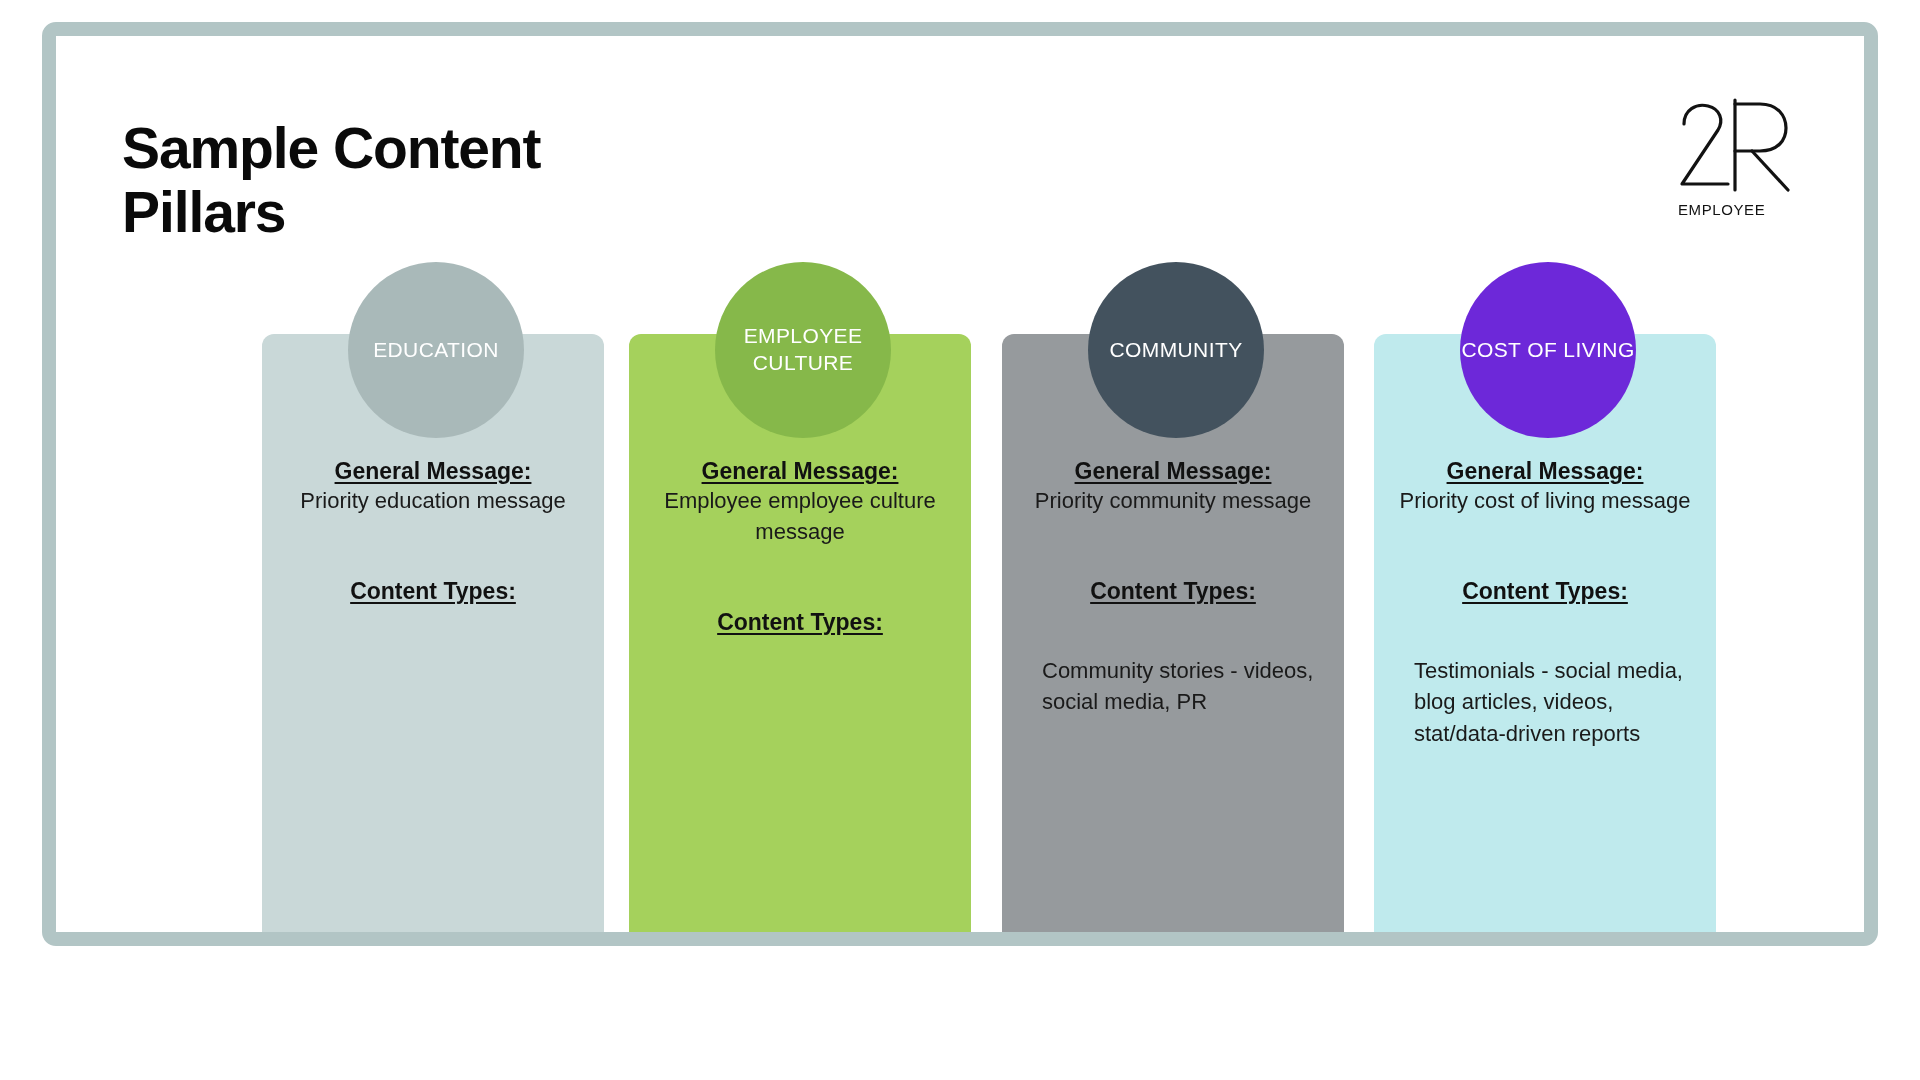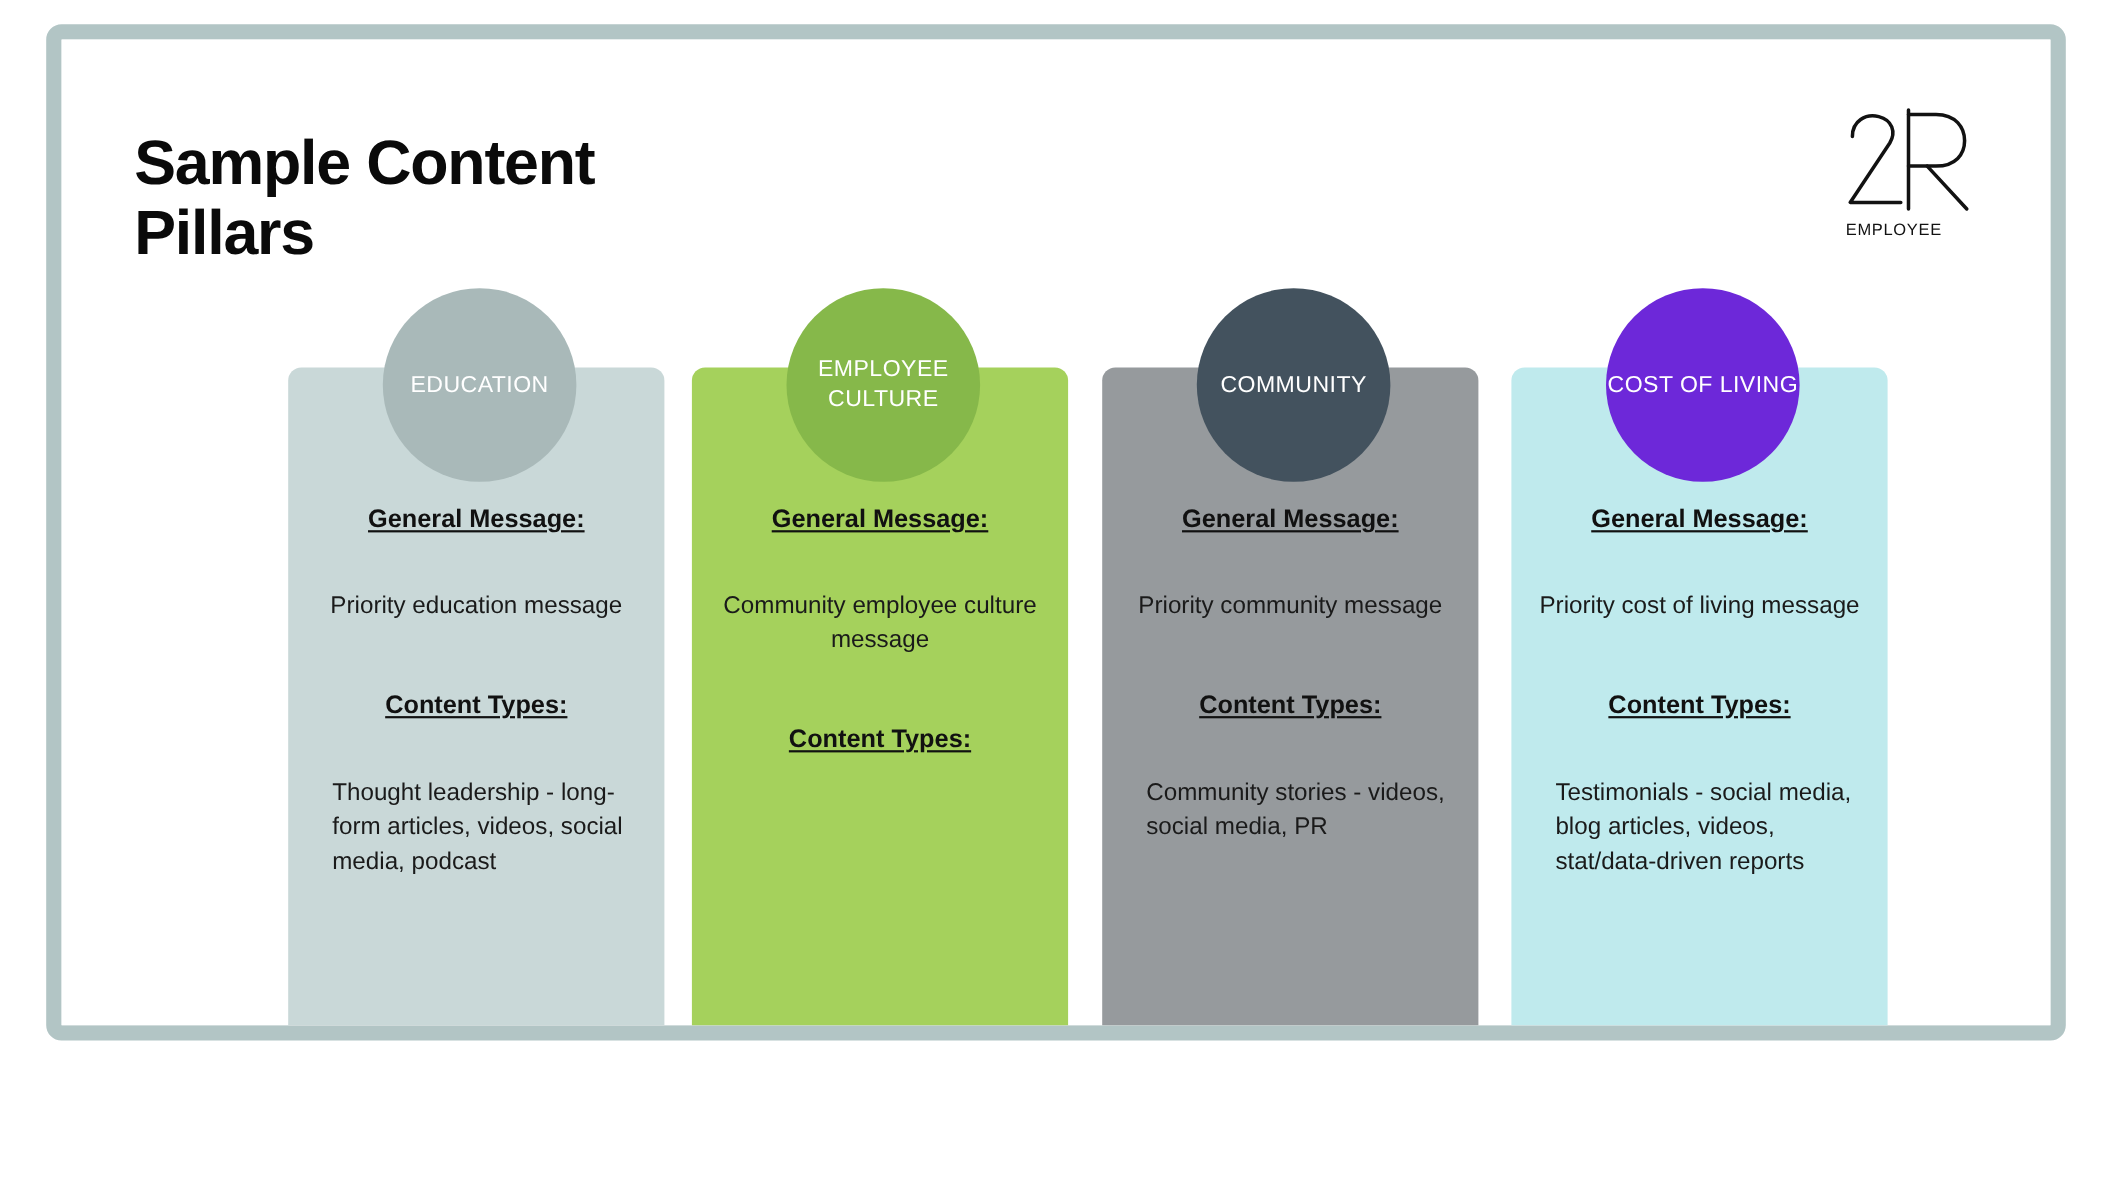--- a/index.html
+++ b/index.html
@@ -134,21 +134,21 @@
   }
   .para-left {
     text-align: left;
     font-size: 22px;
     line-height: 1.42;
     color: #1a1a1a;
     padding-left: 18px;
     padding-right: 4px;
   }
   .gm-head   { margin-top: 124px; }
-  .gm-body   { margin-top: 49px; }
+  .gm-body   { }
   .ct-head   { margin-top: 62px; }
   .ct-body   { margin-top: 50px; }
 </style>
 </head>
 <body>
 
 <div class="slide-frame" style="border-color: rgb(178, 197, 197);">
   <div class="slide-canvas">
 
     <div class="page-title">Sample Content
@@ -168,29 +168,28 @@
       <div class="logo-word">EMPLOYEE</div>
     </div>
 
     <div class="pillars">
 
       <div class="pillar p0" style="background: rgb(201, 216, 216);">
         <div class="card-body">
           <div class="heading gm-head">General Message:</div>
           <div class="para-center gm-body">Priority education message</div>
           <div class="heading ct-head">Content Types:</div>
-          <div class="para-left ct-body">Thought leadership - long-form articles, videos, social media, podcast</div>
         </div>
       </div>
       <div class="bubble b0" style="background: rgb(169, 185, 185);">EDUCATION</div>
 
       <div class="pillar p1" style="background: rgb(165, 209, 92);">
         <div class="card-body">
           <div class="heading gm-head">General Message:</div>
-          <div class="para-center gm-body">Community employee culture message</div>
+          <div class="para-center gm-body">Employee employee culture message</div>
           <div class="heading ct-head">Content Types:</div>
         </div>
       </div>
       <div class="bubble b1" style="background: rgb(134, 184, 74);">EMPLOYEE
 CULTURE</div>
 
       <div class="pillar p2" style="background: rgb(150, 154, 157);">
         <div class="card-body">
           <div class="heading gm-head">General Message:</div>
           <div class="para-center gm-body">Priority community message</div>

